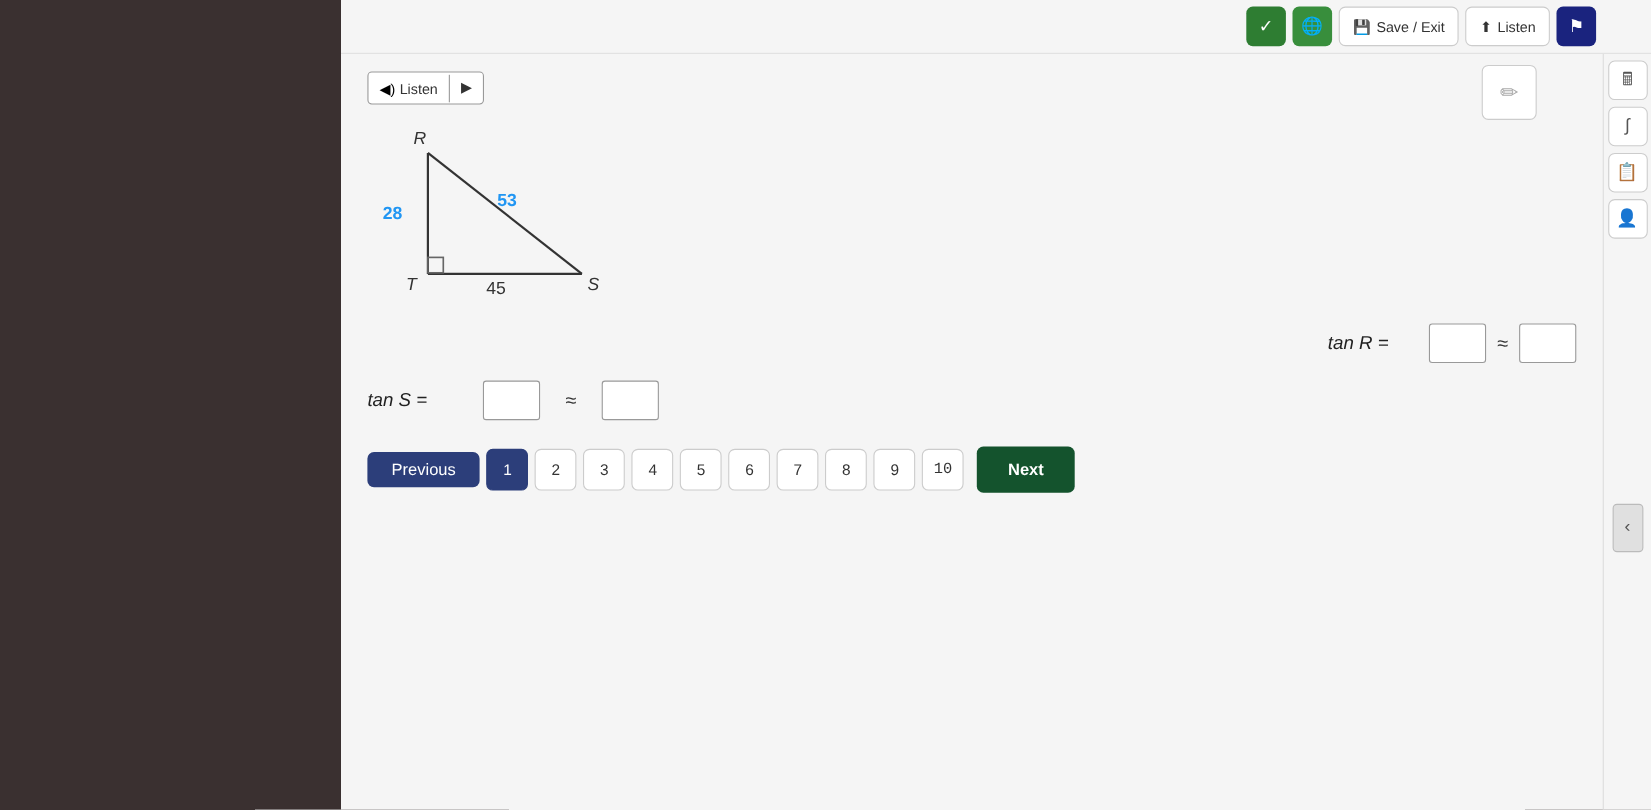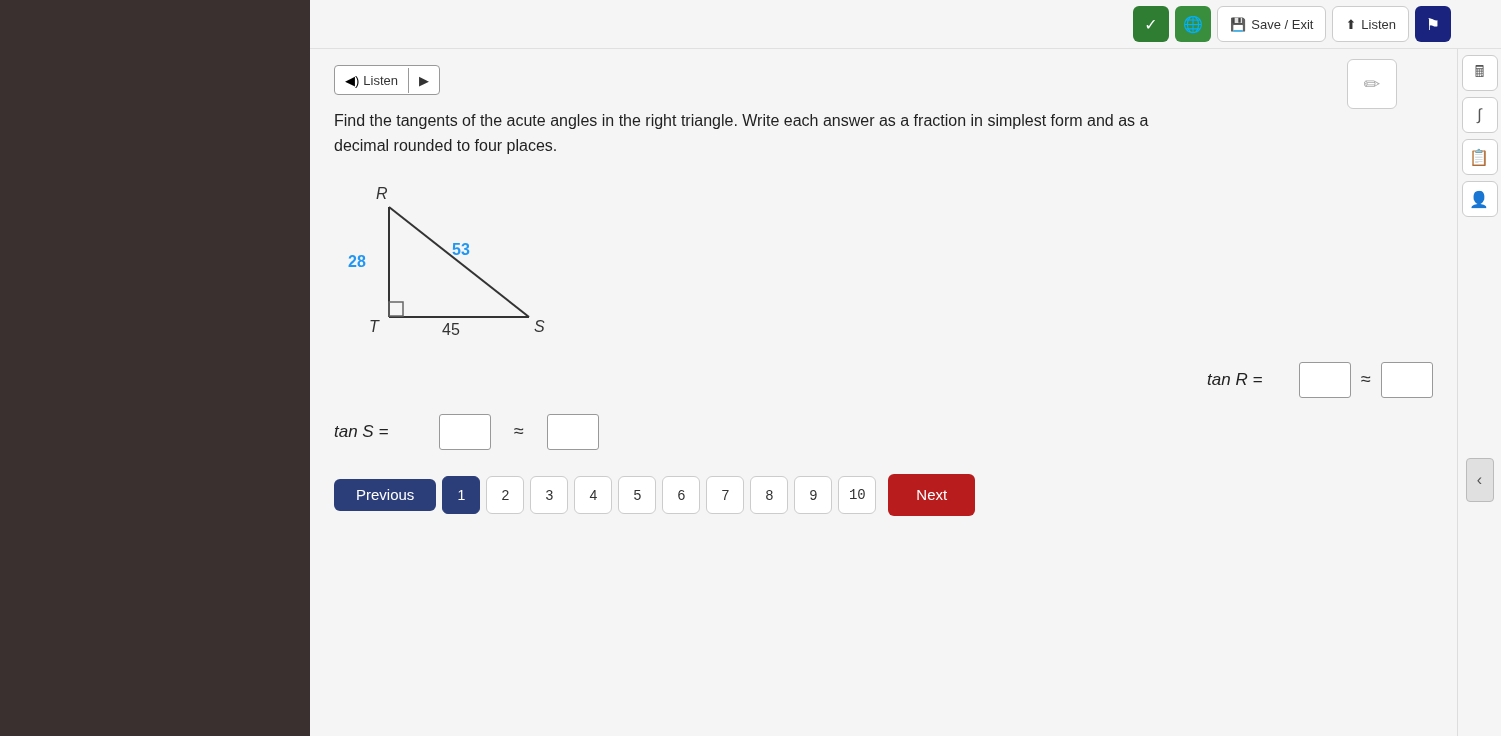--- a/index.html
+++ b/index.html
@@ -50,21 +50,20 @@
             <div style="display:flex;align-items:center;gap:4px;padding:5px 10px;border-right:1px solid #999;">
               <span style="font-size:13px;">◀)</span>
               <span style="font-size:13px;color:#333;text-align:right;">Listen</span>
             </div>
             <div style="padding:5px 10px;">
               <span style="font-size:13px;color:#333;">▶</span>
             </div>
           </div>
         </div>
 
-        <div style="font-size:16px;color:#222;line-height:1.55;margin-bottom:18px;max-width:820px;">Find the tangents of the acute angles in the right triangle. Write each answer as a fraction in simplest form and as a decimal rounded to four places.</div>
 
         <div style="margin-bottom:20px;position:relative;width:230px;height:165px;">
           <svg width="230" height="165">
 
             <line x1="55" y1="30" x2="55" y2="140" stroke="#333" stroke-width="2"></line>
             <line x1="55" y1="140" x2="195" y2="140" stroke="#333" stroke-width="2"></line>
             <line x1="55" y1="30" x2="195" y2="140" stroke="#333" stroke-width="2"></line>
 
             <rect x="55" y="125" width="14" height="14" fill="none" stroke="#666" stroke-width="1.5"></rect>
 
@@ -102,21 +101,21 @@
           <button style="width:38px;height:38px;border-radius:6px;border:1px solid #2c3e7a;background:#2c3e7a;color:white;font-size:14px;cursor:pointer;">1</button>
           <button style="width:38px;height:38px;border-radius:6px;border:1px solid #ccc;background:white;color:#333;font-size:14px;cursor:pointer;">2</button>
           <button style="width:38px;height:38px;border-radius:6px;border:1px solid #ccc;background:white;color:#333;font-size:14px;cursor:pointer;">3</button>
           <button style="width:38px;height:38px;border-radius:6px;border:1px solid #ccc;background:white;color:#333;font-size:14px;cursor:pointer;">4</button>
           <button style="width:38px;height:38px;border-radius:6px;border:1px solid #ccc;background:white;color:#333;font-size:14px;cursor:pointer;">5</button>
           <button style="width:38px;height:38px;border-radius:6px;border:1px solid #ccc;background:white;color:#333;font-size:14px;cursor:pointer;">6</button>
           <button style="width:38px;height:38px;border-radius:6px;border:1px solid #ccc;background:white;color:#333;font-size:14px;cursor:pointer;">7</button>
           <button style="width:38px;height:38px;border-radius:6px;border:1px solid #ccc;background:white;color:#333;font-size:14px;cursor:pointer;">8</button>
           <button style="width:38px;height:38px;border-radius:6px;border:1px solid #ccc;background:white;color:#333;font-size:14px;cursor:pointer;">9</button>
           <button style="width:38px;height:38px;border-radius:6px;border:1px solid #ccc;background:white;color:#333;font-size:14px;cursor:pointer;font-family:Liberation Mono, monospace;">10</button>
-          <button style="height:42px;padding:0 28px;background:#b91c1c;color:white;border:none;border-radius:6px;font-size:15px;cursor:pointer;font-weight:400;margin-left:6px;">Next</button>
+          <button style="height:42px;padding:0 28px;background:#14532d;color:white;border:none;border-radius:6px;font-size:15px;cursor:pointer;font-weight:700;margin-left:6px;">Next</button>
         </div>
 
       </div>
 
       <div style="width:44px;background:#f5f5f5;border-left:1px solid #ddd;display:flex;flex-direction:column;align-items:center;padding-top:6px;gap:6px;">
         <button style="width:36px;height:36px;border-radius:6px;background:white;border:1px solid #ccc;cursor:pointer;display:flex;align-items:center;justify-content:center;font-size:16px;color:#555;">🖩</button>
         <button style="width:36px;height:36px;border-radius:6px;background:white;border:1px solid #ccc;cursor:pointer;display:flex;align-items:center;justify-content:center;font-size:16px;color:#555;">∫</button>
         <button style="width:36px;height:36px;border-radius:6px;background:white;border:1px solid #ccc;cursor:pointer;display:flex;align-items:center;justify-content:center;font-size:16px;color:#555;">📋</button>
         <button style="width:36px;height:36px;border-radius:6px;background:white;border:1px solid #ccc;cursor:pointer;display:flex;align-items:center;justify-content:center;font-size:16px;color:#555;">👤</button>
 

